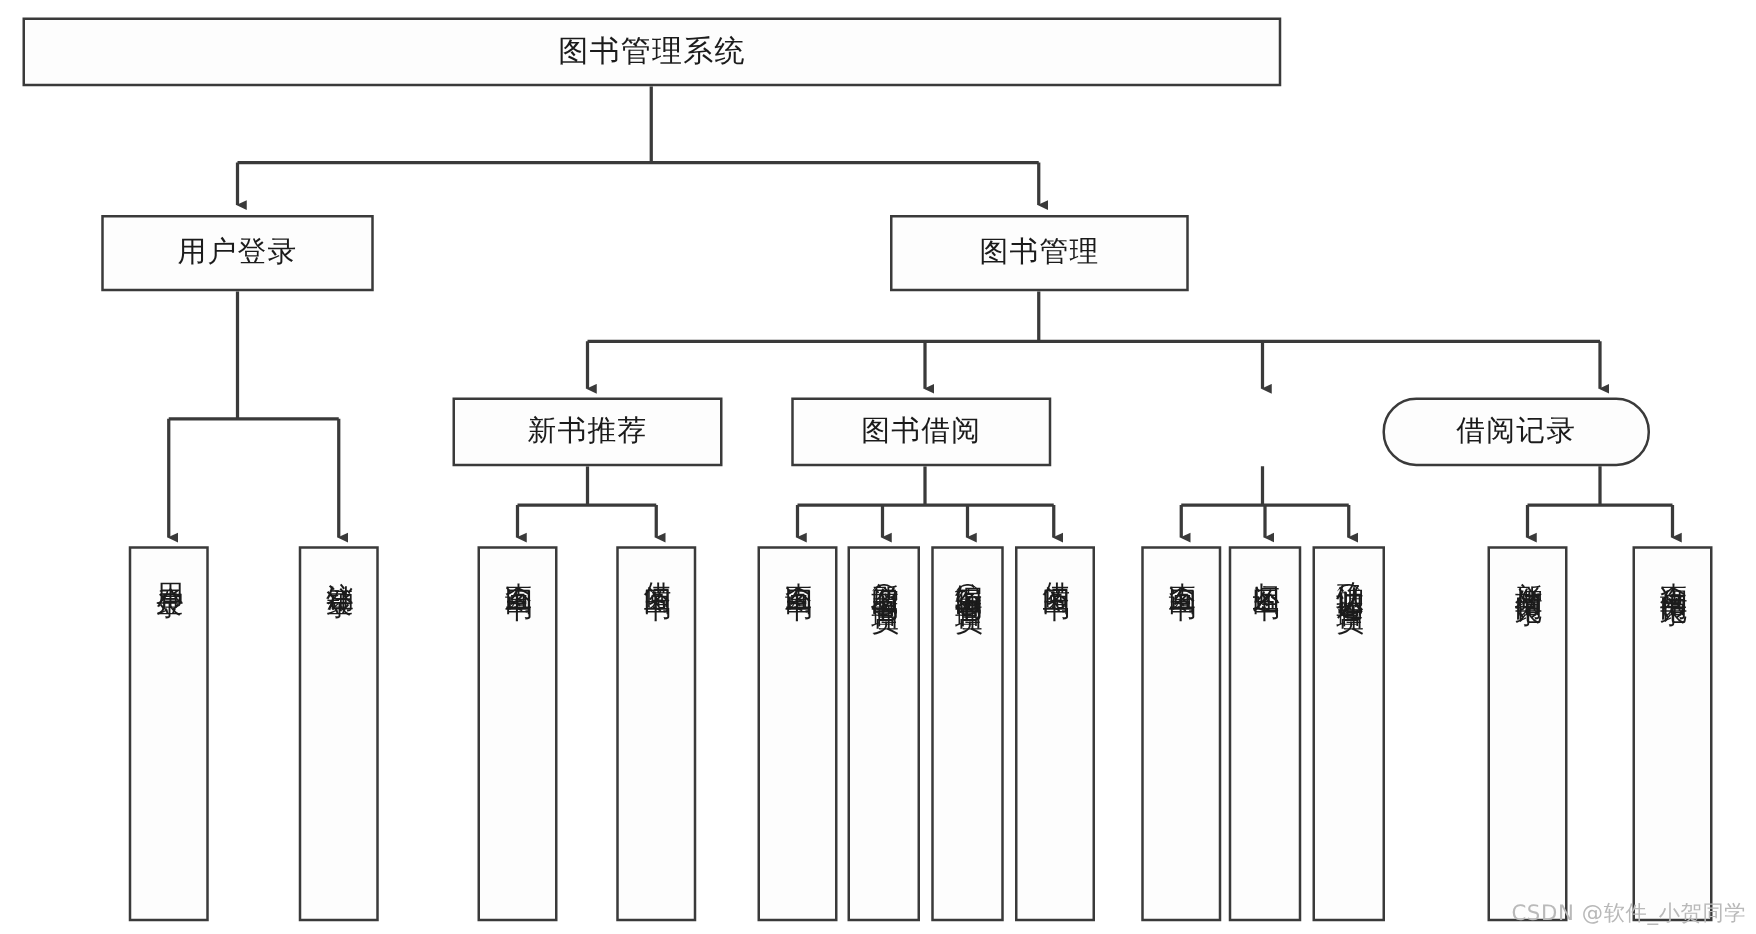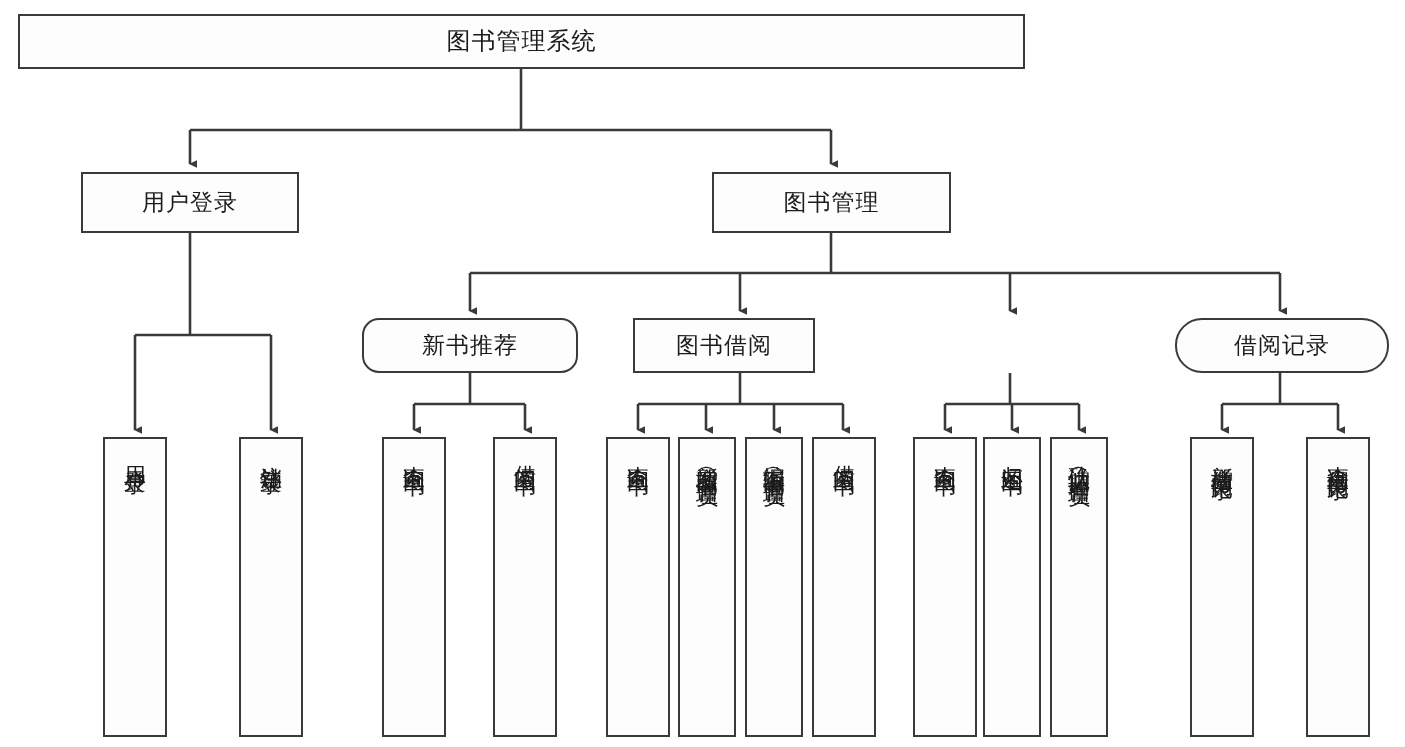--- a/index.html
+++ b/index.html
@@ -136,30 +136,30 @@
   </div>
 
   <div class="node horiz" style="left:81px; top:172px; width:218px; height:61px;">
     <span class="node-label">用户登录</span>
   </div>
 
   <div class="node horiz" style="left:712px; top:172px; width:239px; height:61px;">
     <span class="node-label">图书管理</span>
   </div>
 
-  <div class="node horiz" style="left:362px; top:318px; width:216px; height:55px;border-radius:17px;">
+  <div class="node horiz" style="left:362px; top:318px; width:216px; height:55px;">
     <span class="node-label">新书推荐</span>
   </div>
 
-  <div class="node horiz" style="left:633px; top:318px; width:182px; height:55px;">
+  <div class="node horiz" style="left:633px; top:318px; width:208px; height:55px;">
     <span class="node-label">图书借阅</span>
   </div>
 
 
-  <div class="node horiz" style="left:1175px; top:318px; width:214px; height:55px;border-radius:27px;">
+  <div class="node horiz" style="left:1106px; top:318px; width:214px; height:55px;border-radius:27px;">
     <span class="node-label">借阅记录</span>
   </div>
 
   <div class="node vert" style="left:103px; top:437px; width:64px; height:300px;">
     <span class="node-label">用户登录</span>
   </div>
 
   <div class="node vert" style="left:239px; top:437px; width:64px; height:300px;">
     <span class="node-label">注销登录</span>
   </div>
@@ -201,14 +201,15 @@
   </div>
 
   <div class="node vert" style="left:1190px; top:437px; width:64px; height:300px;">
     <span class="node-label">新增借阅记录</span>
   </div>
 
   <div class="node vert" style="left:1306px; top:437px; width:64px; height:300px;">
     <span class="node-label">查询借阅记录</span>
   </div>
 
+  <div class="watermark">CSDN @软件_小贺同学</div>
 
 </div>
 
 </body></html>

